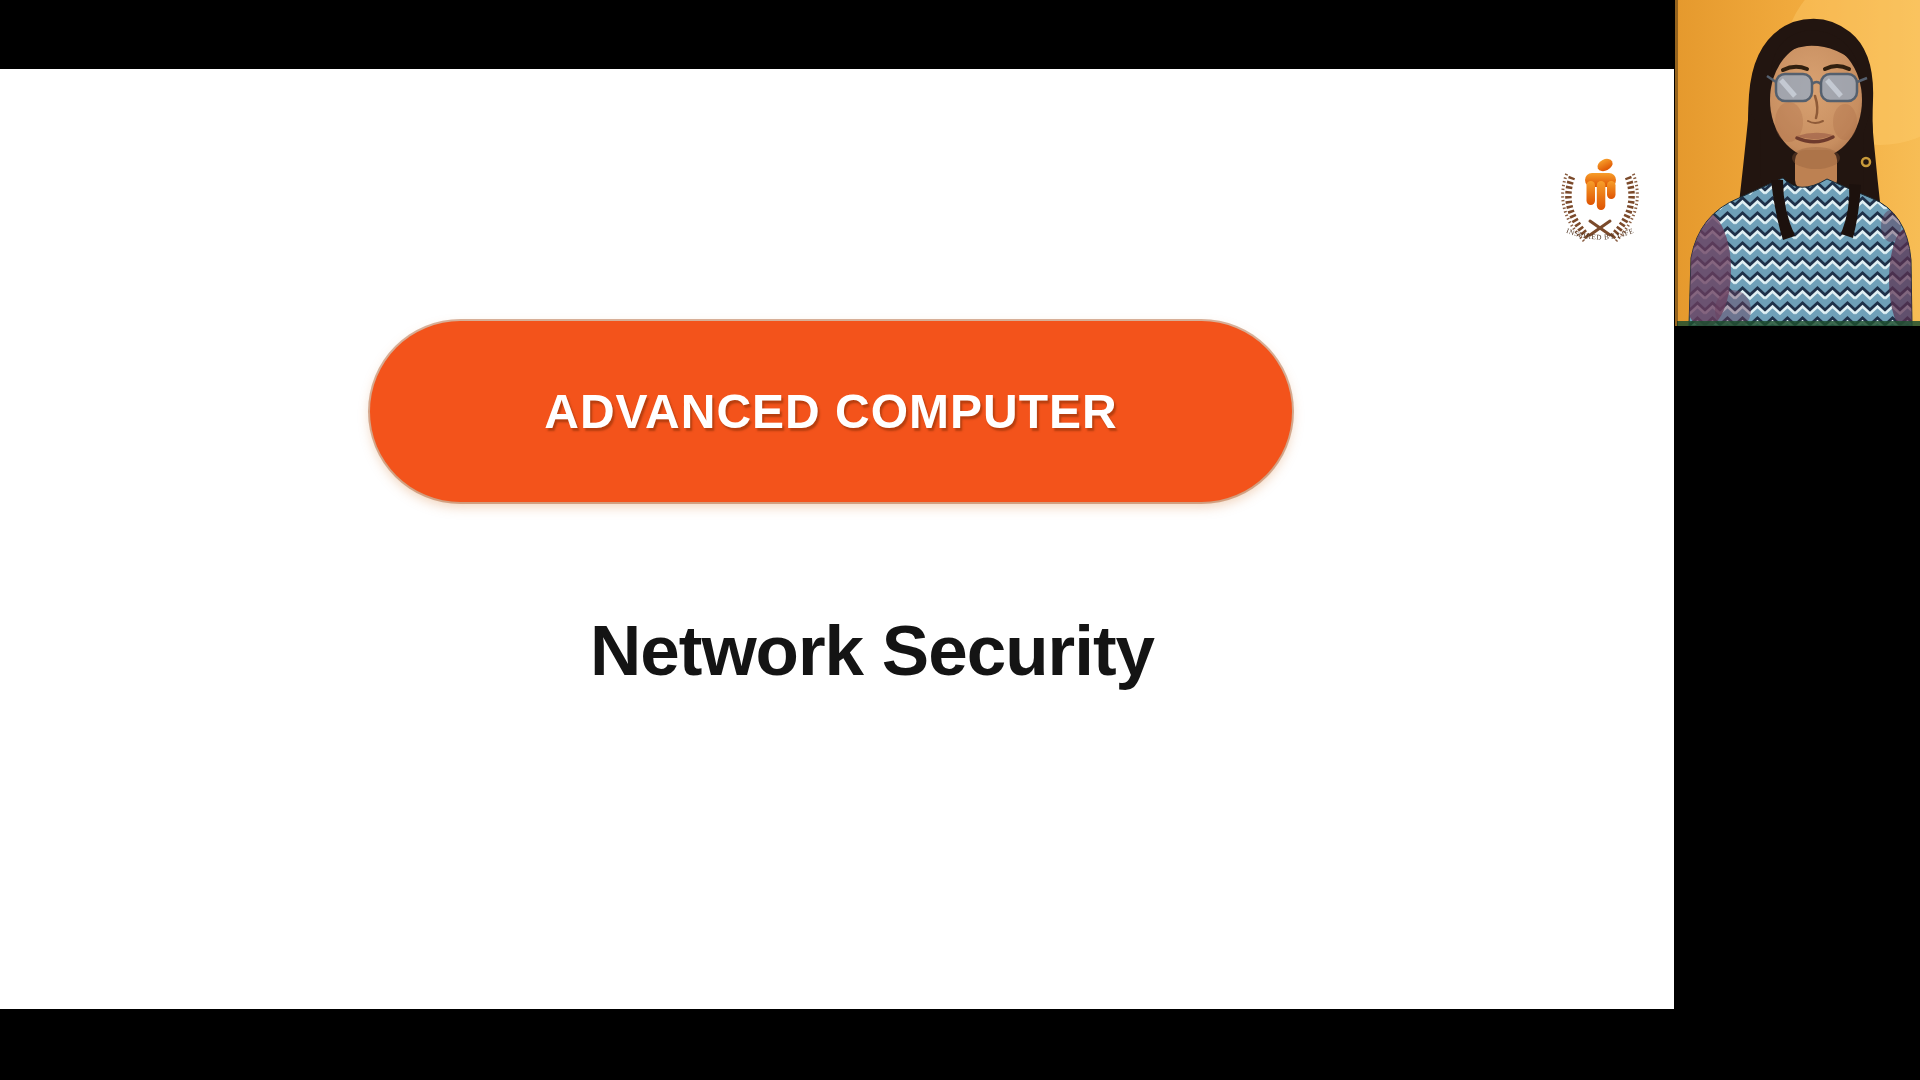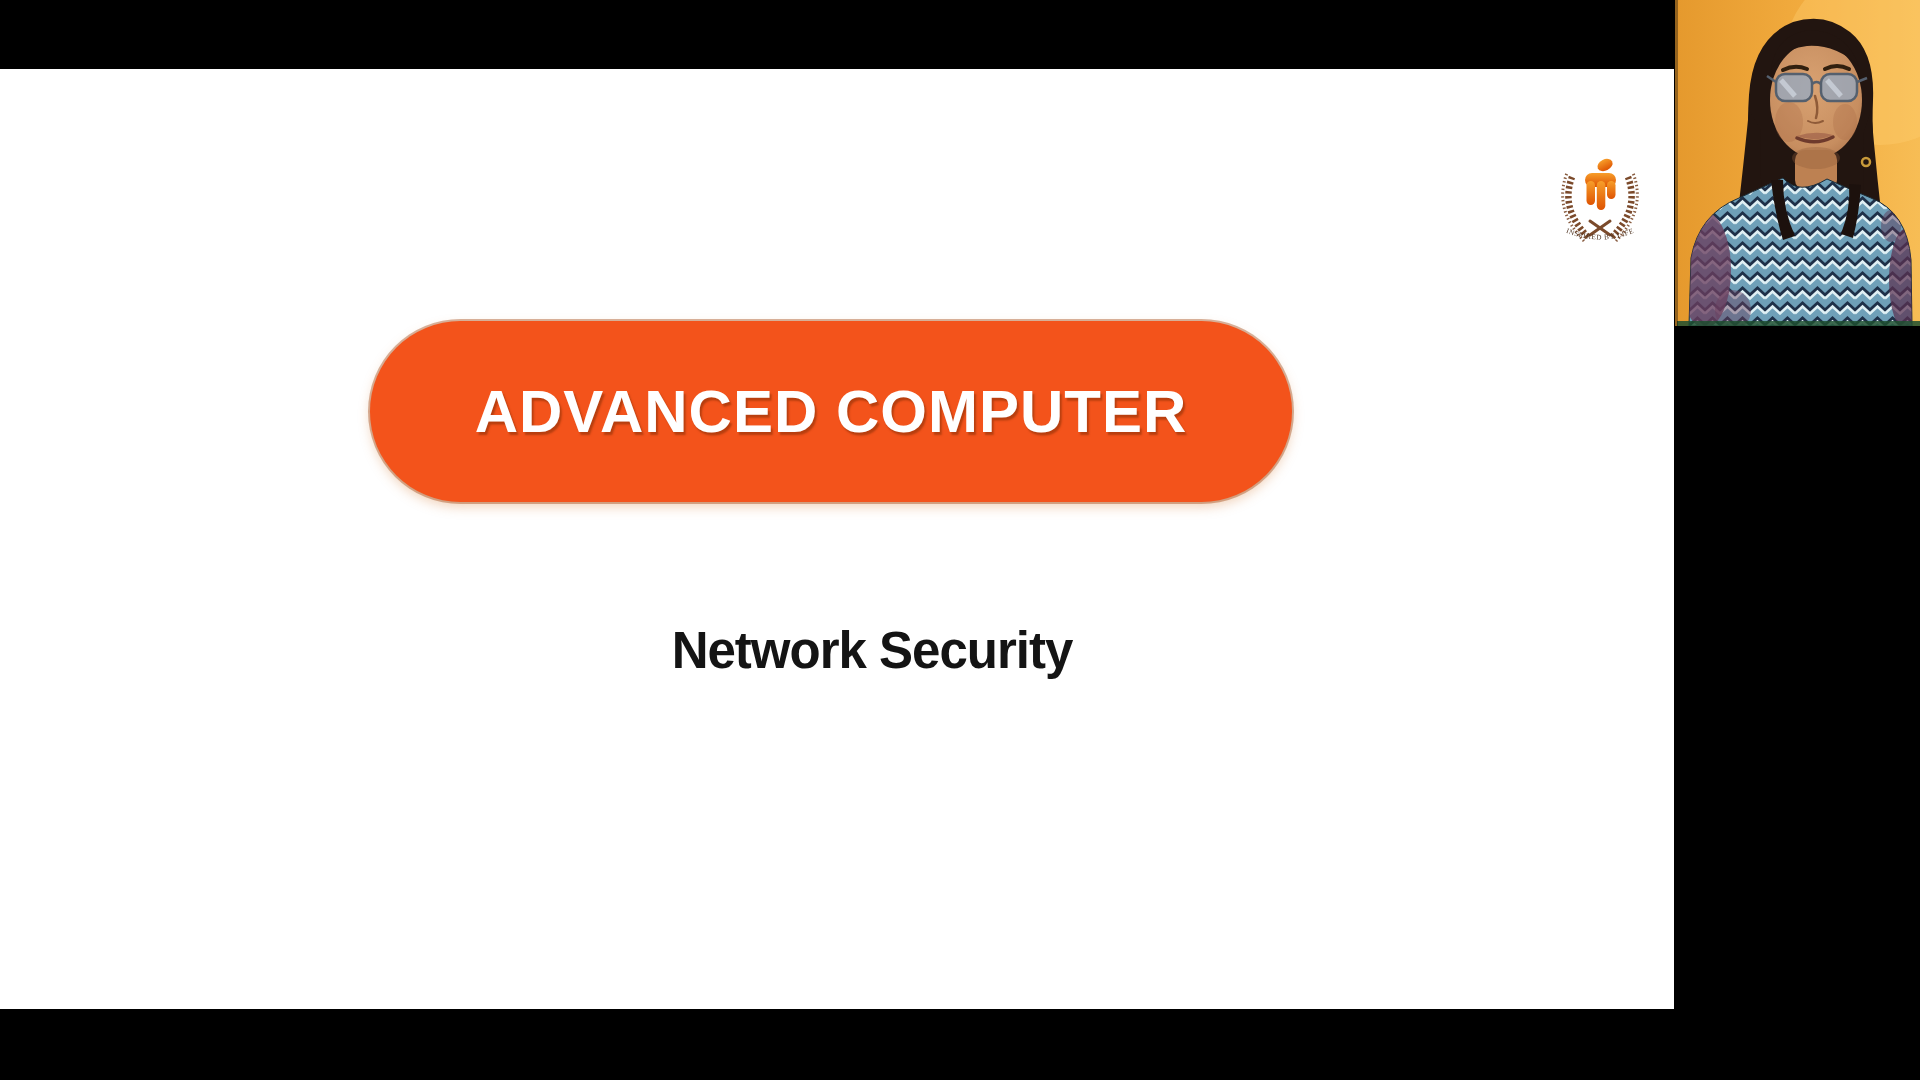--- a/index.html
+++ b/index.html
@@ -10,26 +10,26 @@
   .slide{
     position:absolute;left:0;top:69px;width:1674px;height:940px;background:#ffffff;
   }
   .banner{
     position:absolute;left:370px;top:252px;width:922px;height:181px;
     background:#F3531B;border-radius:95px;
     display:flex;flex-direction:column;align-items:center;justify-content:center;
     box-shadow:0 0 0 2px rgba(158,66,12,.40), 0 5px 12px rgba(216,130,60,.35);
   }
   .banner-line{
-    font-size:60px;font-weight:700;color:#ffffff;line-height:88px;letter-spacing:1px;
+    font-size:48px;font-weight:700;color:#ffffff;line-height:88px;letter-spacing:1px;
     text-shadow:2px 3px 2px rgba(133,46,6,.55);white-space:nowrap;
   }
   .subtitle{
     position:absolute;left:872px;top:541px;transform:translateX(-50%);
-    font-size:51px;font-weight:700;color:#141414;letter-spacing:-1px;
+    font-size:71px;font-weight:700;color:#141414;letter-spacing:-1px;
     line-height:82px;white-space:nowrap;
   }
   .logo{position:absolute;left:1552px;top:82px;width:96px;height:106px;}
   .webcam{
     position:absolute;left:1675px;top:0;width:245px;height:326px;background:#EFA83C;
   }
   .webcam svg,.logo svg{display:block;width:100%;height:100%;}
 </style>
 </head>
 <body>

